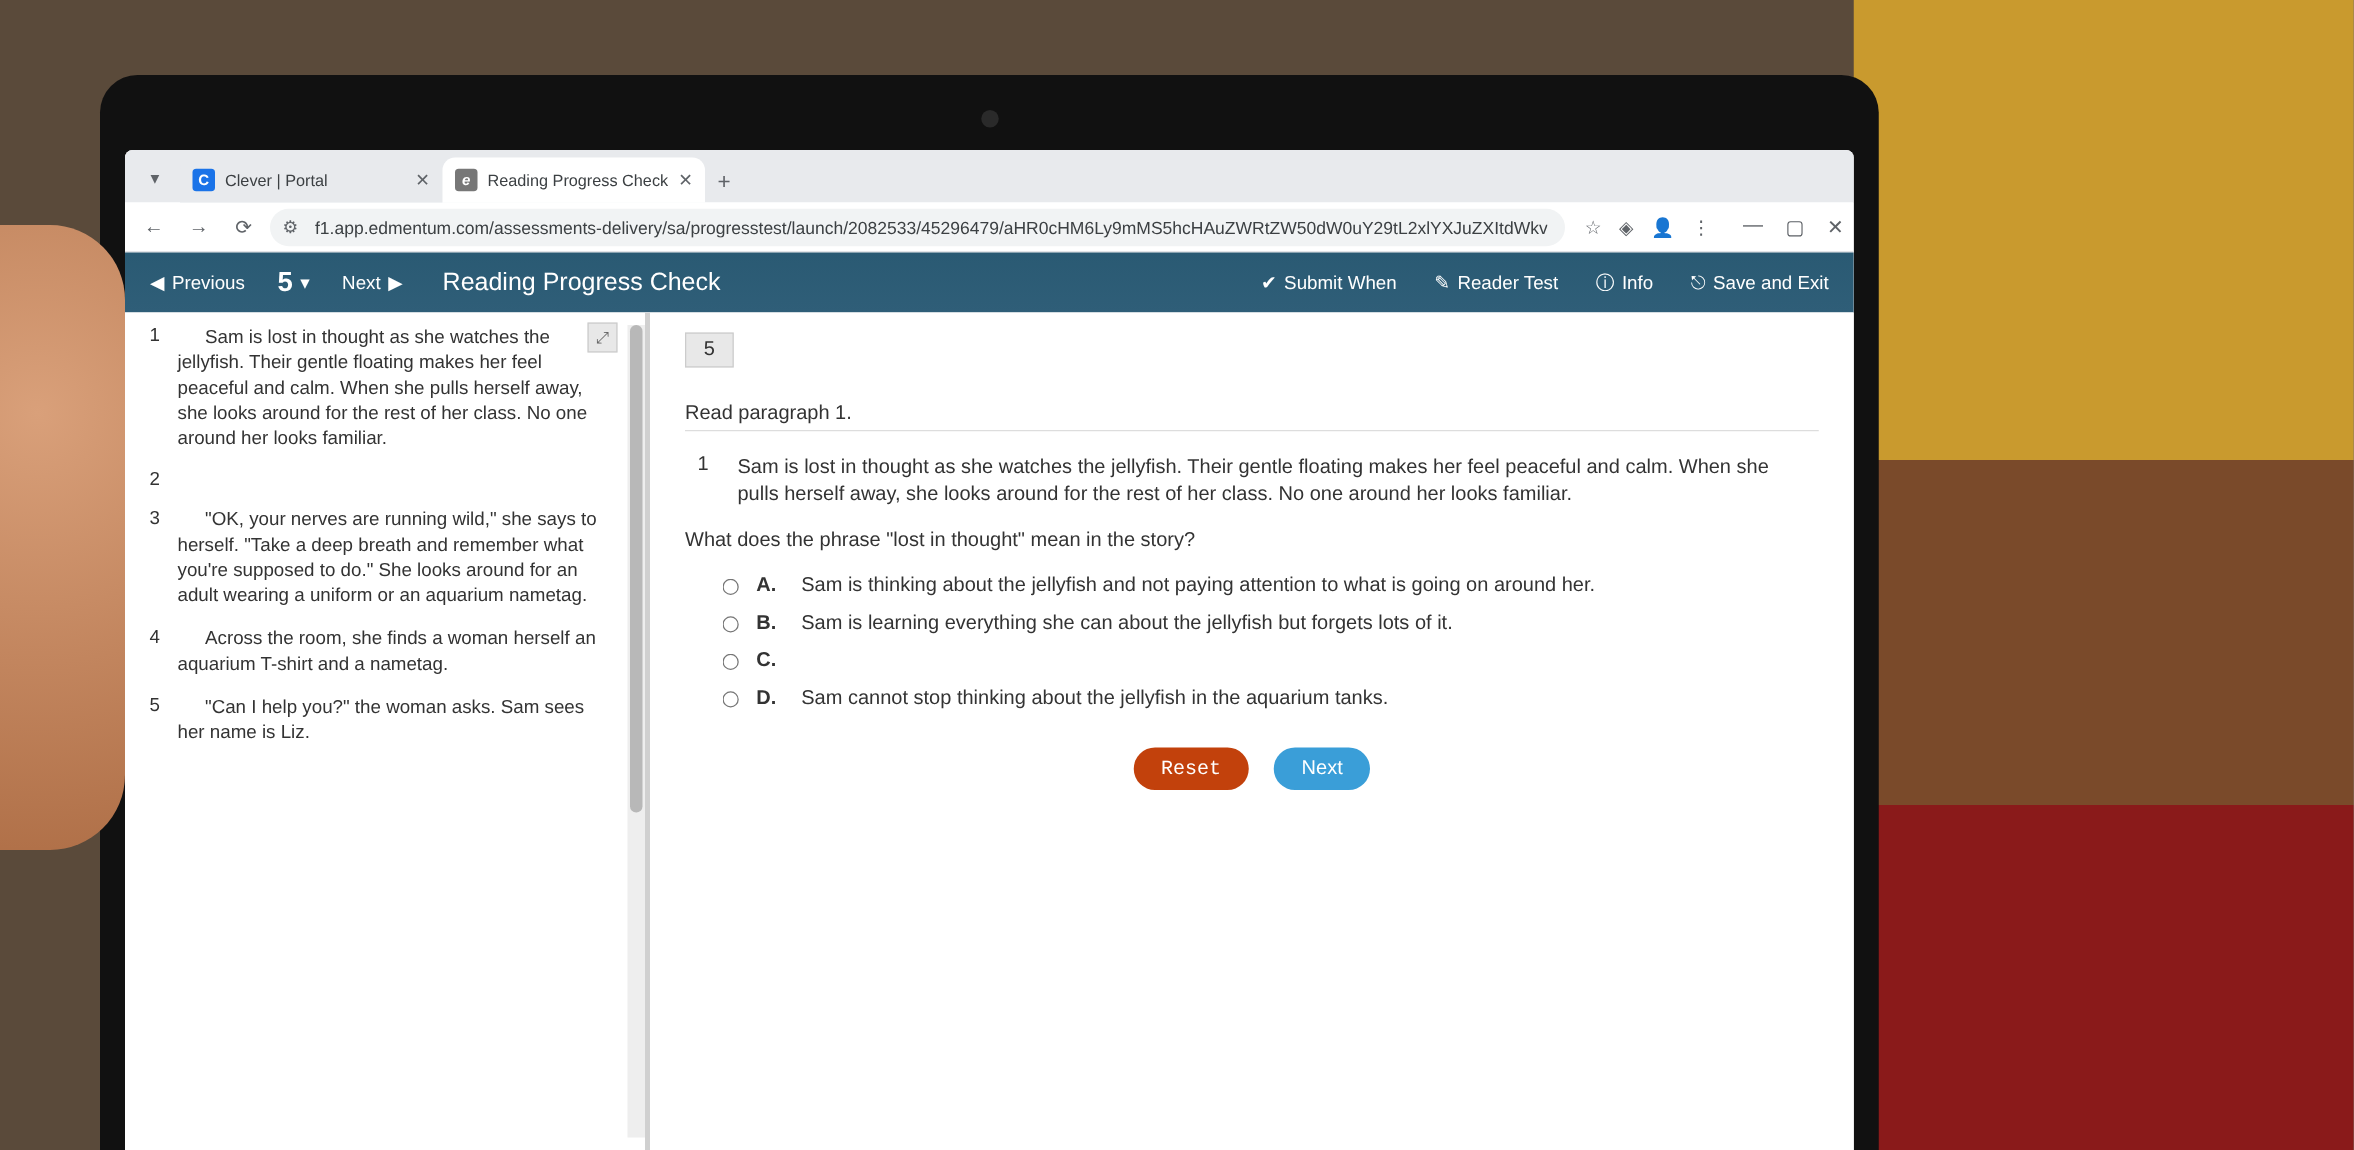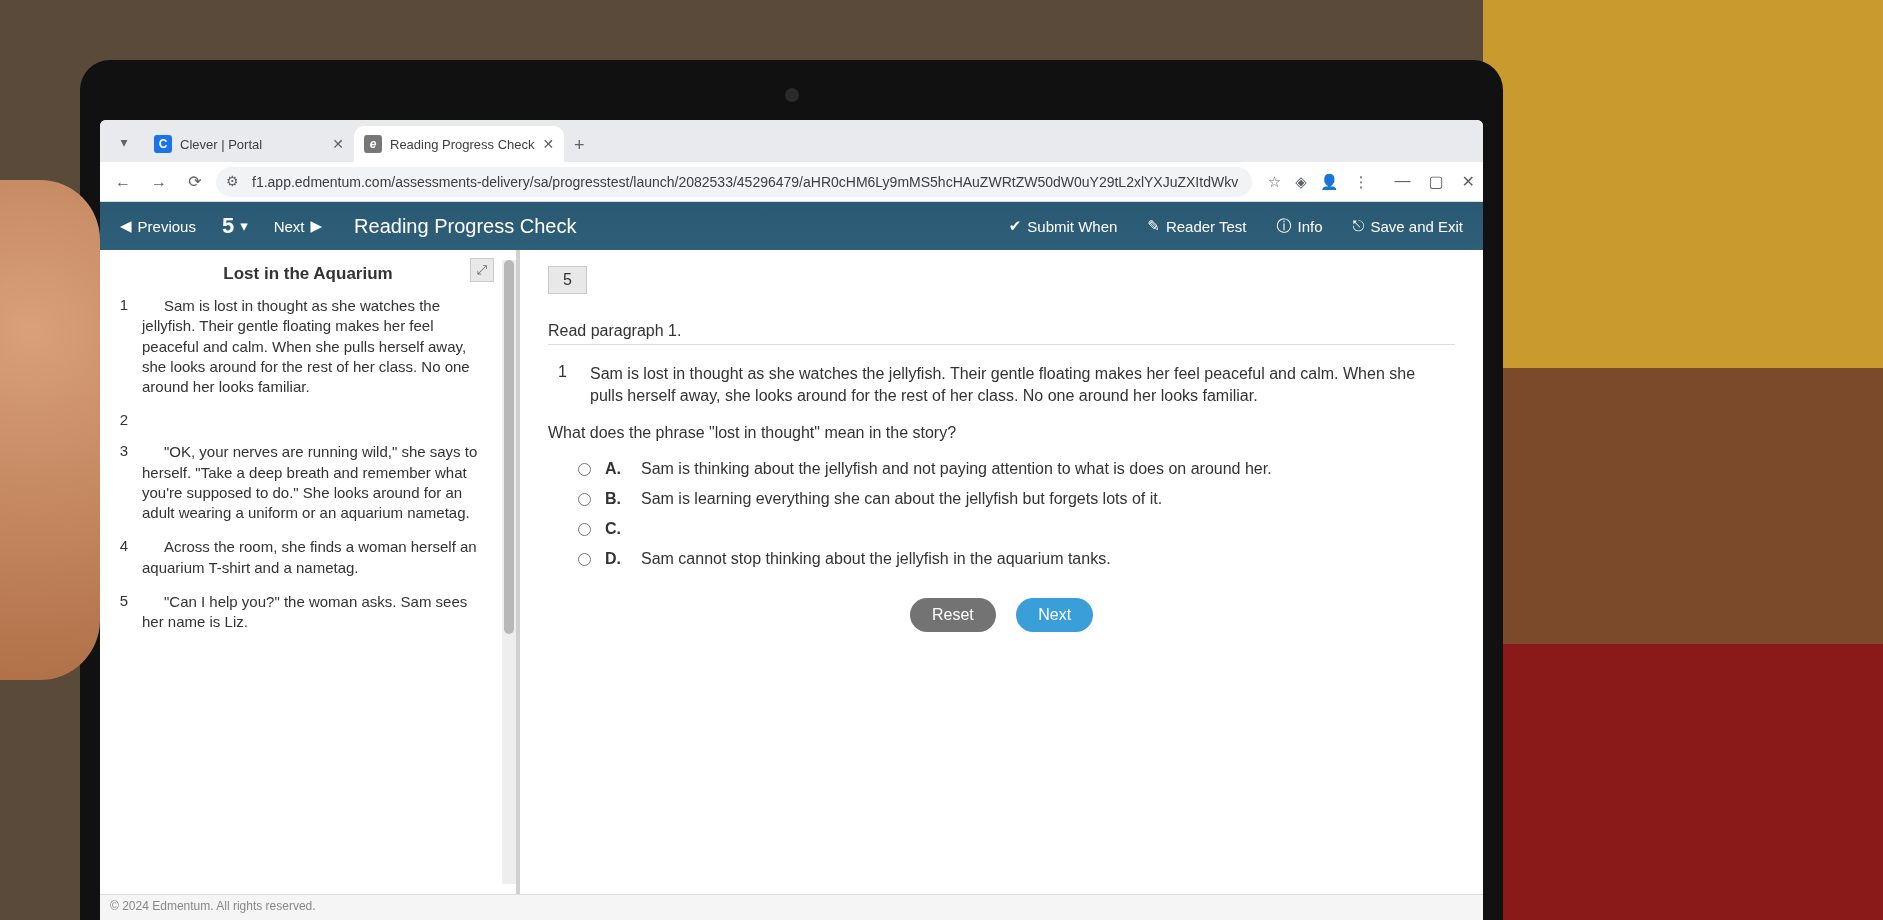--- a/index.html
+++ b/index.html
@@ -192,21 +192,21 @@
   .choices { margin: 10px 0 30px 30px;}
   .choice { display:flex; align-items:flex-start; gap:14px; margin:12px 0;}
   .choice input { margin-top:3px;}
   .choice .letter { font-weight:bold; width:22px;}
   .qbuttons { text-align:center; margin-top:30px;}
   .qbuttons button {
     border:none; color:#fff; font-size:16px;
     padding:8px 22px; border-radius:20px; margin:0 8px;
     cursor:pointer;
   }
-  .btn-reset { background:#737373;}
+  .btn-reset { background:#c2410c;font-family:Liberation Mono, monospace;}
   .btn-next  { background:#3a9ed8;}
   .footer {
     height:26px; background:#f5f5f5;
     border-top:1px solid #ddd;
     font-size:12px; color:#888;
     padding:4px 10px;
   }
   
   .bg-hand {
     position:absolute; left:0; top:180px; width:100px; height:500px;
@@ -301,21 +301,20 @@
       <div class="tool">
         <span>⎋</span>
         <span>Save and Exit</span>
       </div>
     </div>
 
     <div class="content">
 
       <div class="passage">
         <div class="expand">⤢</div>
-        <h3>Lost in the Aquarium</h3>
 
         <div id="passage-body">
             <div class="para">
               <div class="pn">1</div>
               <div class="pt">Sam is lost in thought as she watches the jellyfish. Their gentle floating makes her feel peaceful and calm. When she pulls herself away, she looks around for the rest of her class. No one around her looks familiar.</div>
             </div>
             <div class="para">
               <div class="pn">2</div>
             </div>
             <div class="para">
@@ -346,21 +345,21 @@
           <div class="pn">1</div>
           <div class="pt">Sam is lost in thought as she watches the jellyfish. Their gentle floating makes her feel peaceful and calm. When she pulls herself away, she looks around for the rest of her class. No one around her looks familiar.</div>
         </div>
 
         <div class="prompt">What does the phrase "lost in thought" mean in the story?</div>
 
         <div class="choices" id="choices">
             <label class="choice">
               <input type="radio" name="ans" style="">
               <span class="letter">A.</span>
-              <span>Sam is thinking about the jellyfish and not paying attention to what is does on around her.</span>
+              <span>Sam is thinking about the jellyfish and not paying attention to what is going on around her.</span>
             </label>
             <label class="choice">
               <input type="radio" name="ans" style="">
               <span class="letter">B.</span>
               <span>Sam is learning everything she can about the jellyfish but forgets lots of it.</span>
             </label>
             <label class="choice">
               <input type="radio" name="ans" style="">
               <span class="letter">C.</span>
             </label>
@@ -372,16 +371,15 @@
           </div>
 
         <div class="qbuttons">
           <button class="btn-reset">Reset</button>
           <button class="btn-next">Next</button>
         </div>
       </div>
 
     </div>
 
-    <div class="footer">© 2024 Edmentum. All rights reserved.</div>
 
   </div>
 </div>
 
 </body></html>

